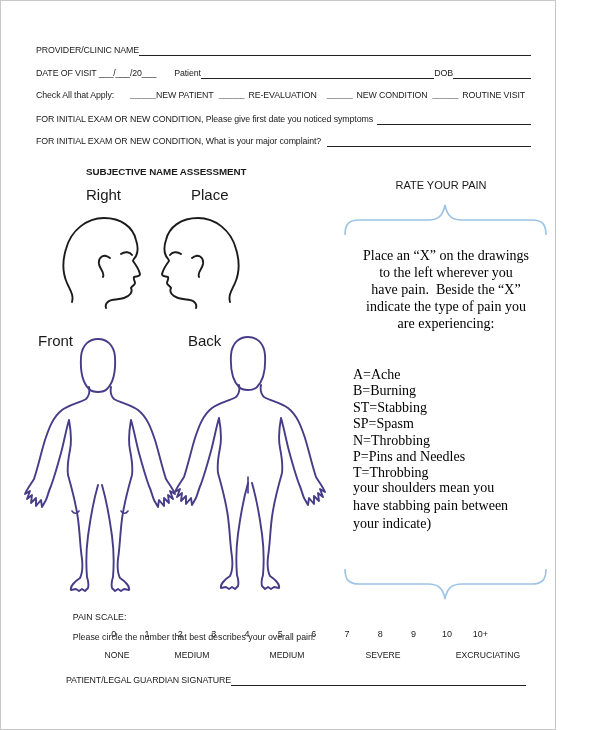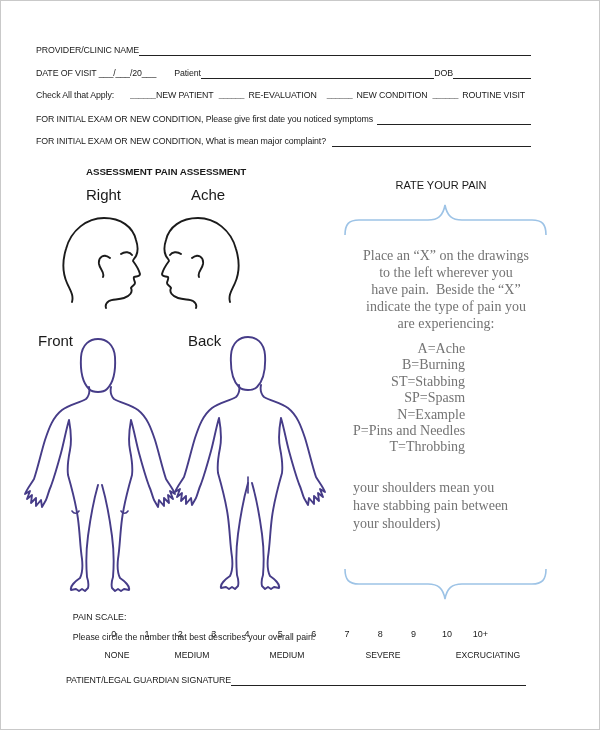--- a/index.html
+++ b/index.html
@@ -1,38 +1,38 @@
 <!DOCTYPE html>
 <html><head>
 <meta charset="utf-8">
 <style>
   html,body{margin:0;padding:0;background:#ffffff;}
   .page{
-    position:relative;width:600px;height:730px;background:#ffffff;
+    position:relative;width:556px;height:730px;background:#ffffff;
     border:1px solid #c9c9c9;box-sizing:border-box;overflow:hidden;
     font-family:"Liberation Sans",sans-serif;color:#1a1a1a;
   }
   .abs{position:absolute;}
   .formline{
     position:absolute;left:35px;width:495px;display:flex;align-items:flex-end;
     font-size:8.8px;letter-spacing:-0.1px;line-height:11px;white-space:pre;
   }
   .fill{border-bottom:1px solid #222;flex:1 1 auto;height:10px;}
   .fill-fixed{border-bottom:1px solid #222;height:10px;flex:0 0 auto;}
   .gap{flex:0 0 auto;}
   .blank{white-space:pre;font-family:Liberation Serif, serif;}
   .b{font-weight:normal;}
   .sec-title{position:absolute;font-size:9.8px;font-weight:bold;letter-spacing:-0.1px;}
   .limb-label{position:absolute;font-size:15px;font-weight:normal;}
   .serif{
-    font-family:"Liberation Serif",serif;font-size:14px;line-height:17px;color:#737373;
+    font-family:"Liberation Serif",serif;font-size:14px;line-height:17px;color:#000000;
   }
   .serif-line{white-space:pre;}
   .instr{position:absolute;left:338px;top:246px;width:214px;text-align:center;}
-  .painlist{position:absolute;left:352px;top:340px;text-align:right;}
+  .painlist{position:absolute;left:352px;top:366px;}
   .painlist div{line-height:16.4px;}
   .example{position:absolute;left:352px;top:478px;}
   .example div{line-height:18.2px;}
   .scale-title{position:absolute;left:62px;top:601px;font-size:8.8px;white-space:pre;}
   .scale-numbers{position:absolute;left:96px;top:628px;width:400px;display:flex;font-size:9px;}
   .scale-numbers span{flex:1 1 0;text-align:center;}
   .scale-levels{position:absolute;left:0;top:649px;width:600px;height:12px;font-size:8.6px;}
   .scale-levels span{position:absolute;transform:translateX(-50%);white-space:nowrap;text-align:right;}
   svg{display:block;}
 </style>
@@ -74,28 +74,28 @@
     <span>ROUTINE VISIT</span>
   </div>
 
   <div class="formline" style="top:113px">
     <span>FOR INITIAL EXAM OR NEW CONDITION, Please give first date you noticed symptoms</span>
     <span class="gap" style="width:4px"></span>
     <span class="fill"></span>
   </div>
 
   <div class="formline" style="top:135px">
-    <span>FOR INITIAL EXAM OR NEW CONDITION, What is mean major complaint?</span>
+    <span>FOR INITIAL EXAM OR NEW CONDITION, What is your major complaint?</span>
     <span class="gap" style="width:6px"></span>
     <span class="fill"></span>
   </div>
 
-  <div class="sec-title" style="left:85px;top:165px">ASSESSMENT PAIN ASSESSMENT</div>
+  <div class="sec-title" style="left:85px;top:165px">SUBJECTIVE NAME ASSESSMENT</div>
   <div class="limb-label" style="left:85px;top:185px">Right</div>
-  <div class="limb-label" style="left:190px;top:185px">Ache</div>
+  <div class="limb-label" style="left:190px;top:185px">Place</div>
 
   <svg class="abs" style="left:50px;top:208px" width="200" height="100" viewBox="0 0 200 100">
     <defs>
       <g id="head-profile" fill="none" stroke="#1b1b1b" stroke-width="1.9" stroke-linecap="round">
         <path d="M 13,89 C 15,82 11,77 8,70 C 4,61 3,49 7,36 C 12,17 28,5 45,5 C 62,5 74,14 77,27
                  C 79,33 79,39 77,43 C 76,45 74,46 74,48 C 77,52 80,57 81,61 C 81,64 77,63 75,64
                  C 74,66 76,68 76,70 C 76,72 73,73 72,75 C 74,79 71,83 65,85 C 59,87 53,86 50,88
                  C 47,90 46,92 47,95"></path>
         <path d="M 51,45 C 45,40 39,44 40,51 C 41,57 46,59 44,64"></path>
         <path d="M 62,41 C 66,38 71,39 73,42"></path>
@@ -118,29 +118,29 @@
     <div class="serif-line">have pain.  Beside the “X”</div>
     <div class="serif-line">indicate the type of pain you</div>
     <div class="serif-line">are experiencing:</div>
   </div>
 
   <div class="painlist serif">
     <div>A=Ache</div>
     <div>B=Burning</div>
     <div>ST=Stabbing</div>
     <div>SP=Spasm</div>
-    <div>N=Example</div>
+    <div>N=Throbbing</div>
     <div>P=Pins and Needles</div>
     <div>T=Throbbing</div>
   </div>
 
   <div class="example serif">
     <div class="serif-line">your shoulders mean you</div>
     <div class="serif-line">have stabbing pain between</div>
-    <div class="serif-line">your shoulders)</div>
+    <div class="serif-line">your indicate)</div>
   </div>
 
   <svg class="abs" style="left:341px;top:565px" width="208" height="36" viewBox="0 0 208 36">
     <path d="M 3,3 C 3,14 7,18 17,18 L 86,18 C 96,18 101,22 103,33 C 105,22 110,18 120,18
              L 190,18 C 200,18 204,14 204,3" fill="none" stroke="#9dc3e6" stroke-width="1.6"></path>
   </svg>
 
   <div class="limb-label" style="left:37px;top:331px">Front</div>
   <div class="limb-label" style="left:187px;top:331px">Back</div>
 

